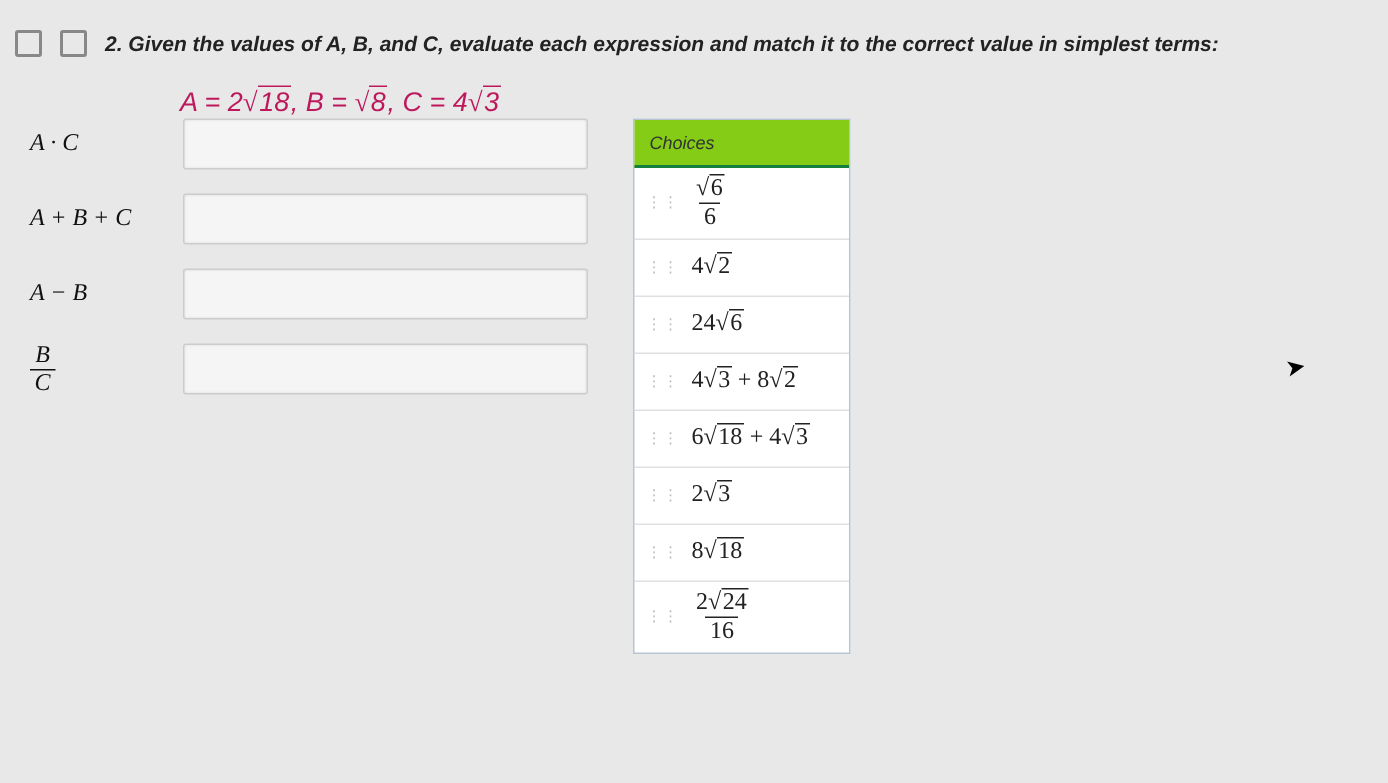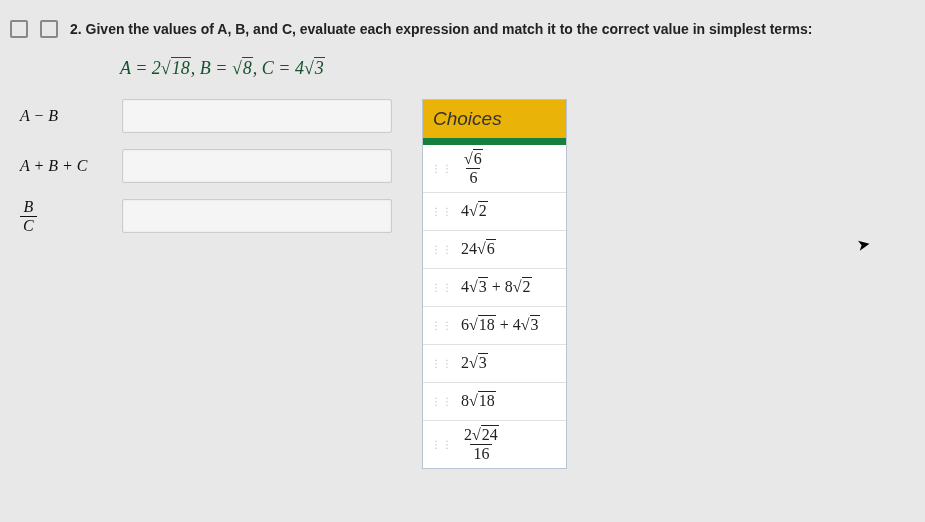--- a/index.html
+++ b/index.html
@@ -10,45 +10,45 @@
       height: 522px;
       padding: 20px 10px;
       position: relative;
       overflow: hidden;
     }
     .header-row {
       display: flex;
       align-items: flex-start;
       gap: 12px;
       margin-bottom: 18px;
+      font-style: italic;
     }
     .icon-box {
       width: 18px;
       height: 18px;
       border: 2px solid #888;
       border-radius: 2px;
       flex-shrink: 0;
       background: transparent;
     }
     .icon-box.filled {
       position: relative;
     }
     .question-text {
       font-size: 14px;
       font-weight: bold;
       color: #222;
       line-height: 1.4;
     }
     .given-values {
-      font-family: Liberation Serif, serif;
+      font-family: Liberation Sans, sans-serif;
       font-size: 18px;
       font-style: italic;
       margin-left: 110px;
-      margin-bottom: 20px;
-      color: #14532d;
+      color: #be185d;
     }
     .content-area {
       display: flex;
       gap: 30px;
       margin-left: 10px;
     }
     .left-col {
       display: flex;
       flex-direction: column;
       gap: 16px;
@@ -72,26 +72,26 @@
       border: 1px solid #ccc;
       border-radius: 2px;
       box-shadow: inset 0 0 2px rgba(0,0,0,0.1);
     }
     .choices-panel {
       border: 1px solid #b8c4d4;
       background: #fff;
       min-width: 145px;
     }
     .choices-header {
-      background: #eab308;
+      background: #84cc16;
       padding: 8px 10px;
       font-style: italic;
-      font-size: 19px;
+      font-size: 12px;
       color: #333;
-      border-bottom: 7px solid #15803d;
+      border-bottom: 2px solid #15803d;
     }
     .choice-item {
       padding: 6px 8px;
       border-bottom: 1px solid #e0e0e0;
       display: flex;
       align-items: center;
       gap: 8px;
       font-family: 'Times New Roman', serif;
       font-size: 16px;
       color: #222;
@@ -148,25 +148,29 @@
   </div>
 </div>
 
 <div class="given-values">
   <span><i>A</i> = 2<span class="sqrt"><span class="radicand">18</span></span>, <i>B</i> = <span class="sqrt"><span class="radicand">8</span></span>, <i>C</i> = 4<span class="sqrt"><span class="radicand">3</span></span></span>
 </div>
 
 <div class="content-area">
   <div class="left-col">
     <div class="expr-row">
+      <div class="expr-label"><i>A</i> · <i>C</i></div>
+      <div class="drop-zone"></div>
+    </div>
+    <div class="expr-row">
+      <div class="expr-label"><i>A</i> + <i>B</i> + <i>C</i></div>
+      <div class="drop-zone"></div>
+    </div>
+    <div class="expr-row">
       <div class="expr-label"><i>A</i> − <i>B</i></div>
-      <div class="drop-zone"></div>
-    </div>
-    <div class="expr-row">
-      <div class="expr-label"><i>A</i> + <i>B</i> + <i>C</i></div>
       <div class="drop-zone"></div>
     </div>
     <div class="expr-row">
       <div class="expr-label">
         <span class="frac">
             <span class="num"><i>B</i></span>
             <span class="den"><i>C</i></span>
           </span>
       </div>
       <div class="drop-zone"></div>

